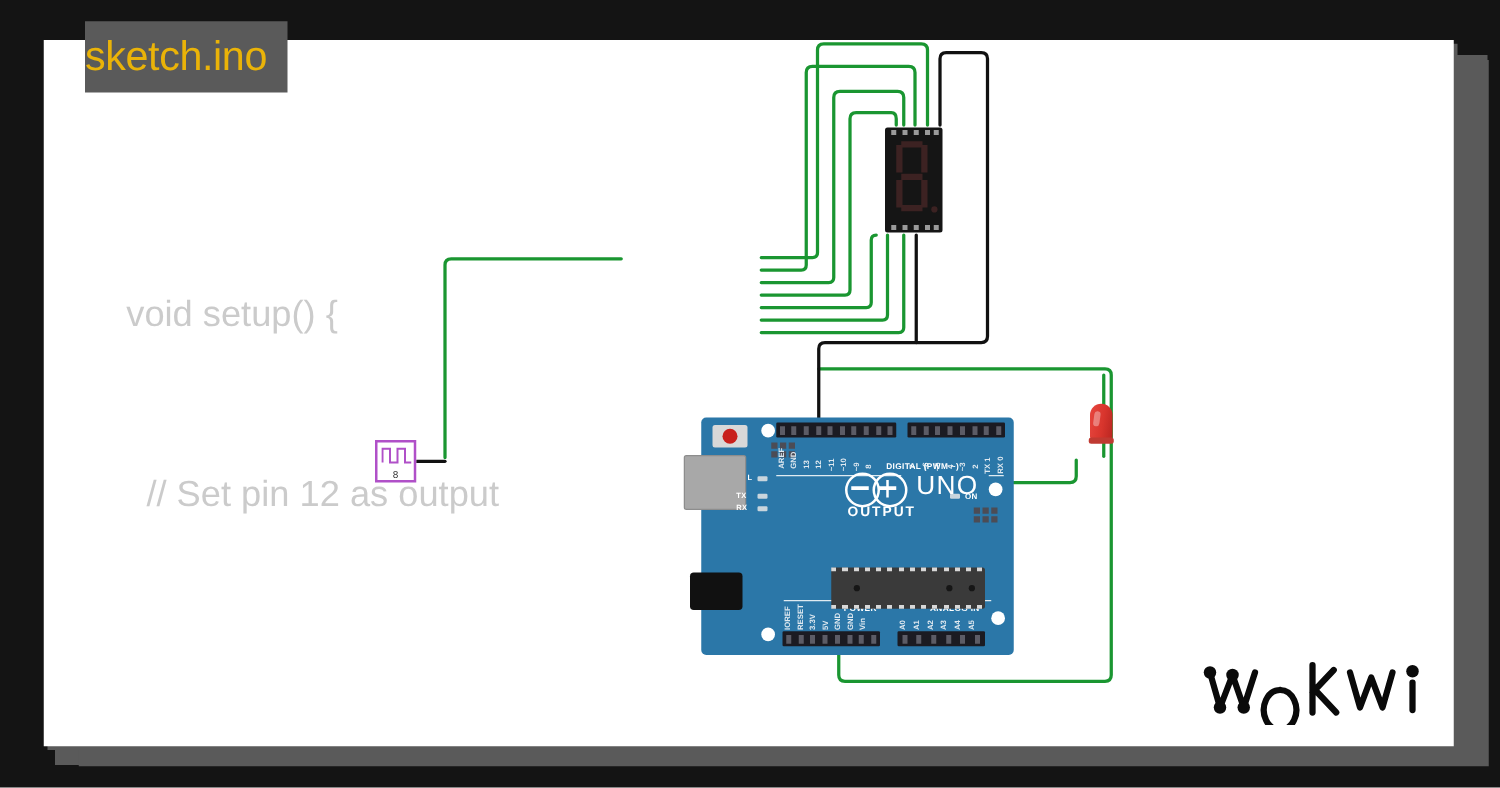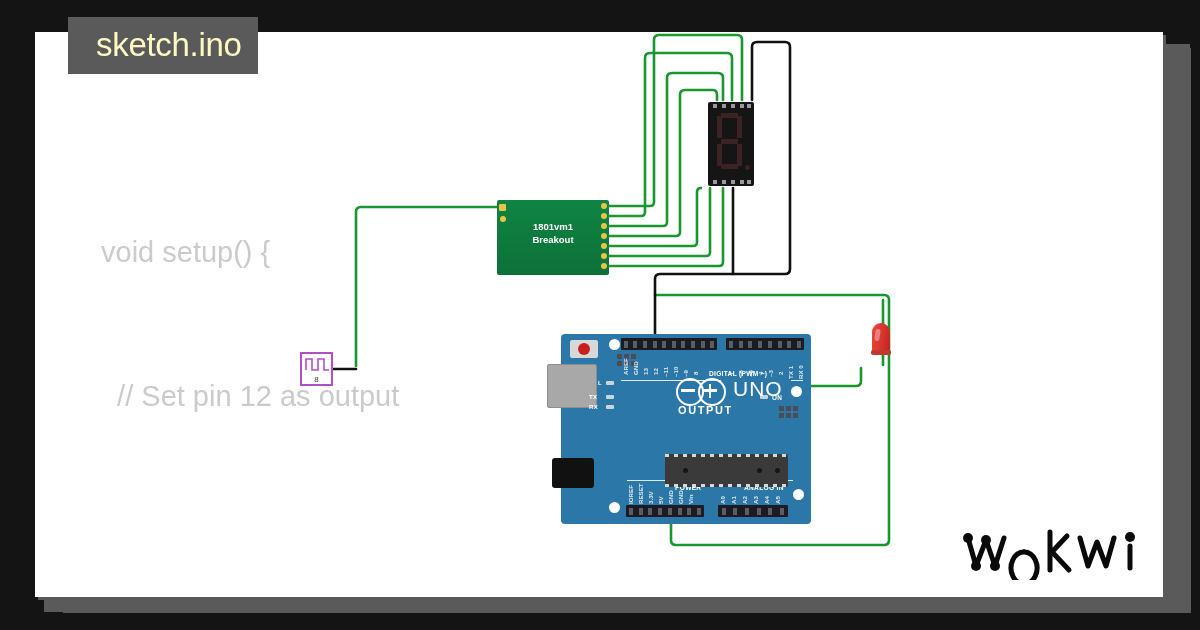--- a/index.html
+++ b/index.html
@@ -27,24 +27,24 @@
     background:#5a5a5a;
     z-index:0;
   }
   #panel{z-index:1;}
 
   
   #file-tab{
     position:absolute;
     left:68px;top:17px;
     background:#5a5a5a;
-    color:#fef9c3;
+    color:#eab308;
     font-size:33px;
     line-height:1;
-    padding:11px 16px 13px 28px;
+    padding:11px 16px 13px 0;
     letter-spacing:-0.3px;
     z-index:5;
   }
 
   
   #code{
     position:absolute;
     left:66px;top:100px;
     width:980px;
     color:#cbcbcb;
@@ -267,37 +267,20 @@
     </g>
   </svg>
 
   <div id="pulse">
     <svg class="sym" viewBox="0 0 25 16">
       <path d="M1,14 V3 H7 V14 H13 V3 H19 V14 H24" fill="none" stroke="#b050c8" stroke-width="1.6"></path>
     </svg>
     <span class="lbl">8</span>
   </div>
 
-  <div id="breakout">
-    <div class="padsq" style="left:2px;top:4px;"></div>
-    <div class="pad" style="left:3px;top:16px;"></div>
-
-    <div class="pad" style="right:2px;top:3px;"></div>
-    <div class="pad" style="right:2px;top:13px;"></div>
-    <div class="pad" style="right:2px;top:23px;"></div>
-    <div class="pad" style="right:2px;top:33px;"></div>
-    <div class="pad" style="right:2px;top:43px;"></div>
-    <div class="pad" style="right:2px;top:53px;"></div>
-    <div class="pad" style="right:2px;top:63px;"></div>
-
-    <div class="bk-label">
-      <div>1801vm1</div>
-      <div>Breakout</div>
-    </div>
-  </div>
 
   <div id="seg7">
     <div class="pin" style="left:5px;top:2px;"></div>
     <div class="pin" style="left:14px;top:2px;"></div>
     <div class="pin" style="left:23px;top:2px;"></div>
     <div class="pin" style="left:32px;top:2px;"></div>
     <div class="pin" style="left:39px;top:2px;"></div>
 
     <div class="pin" style="left:5px;bottom:2px;"></div>
     <div class="pin" style="left:14px;bottom:2px;"></div>

